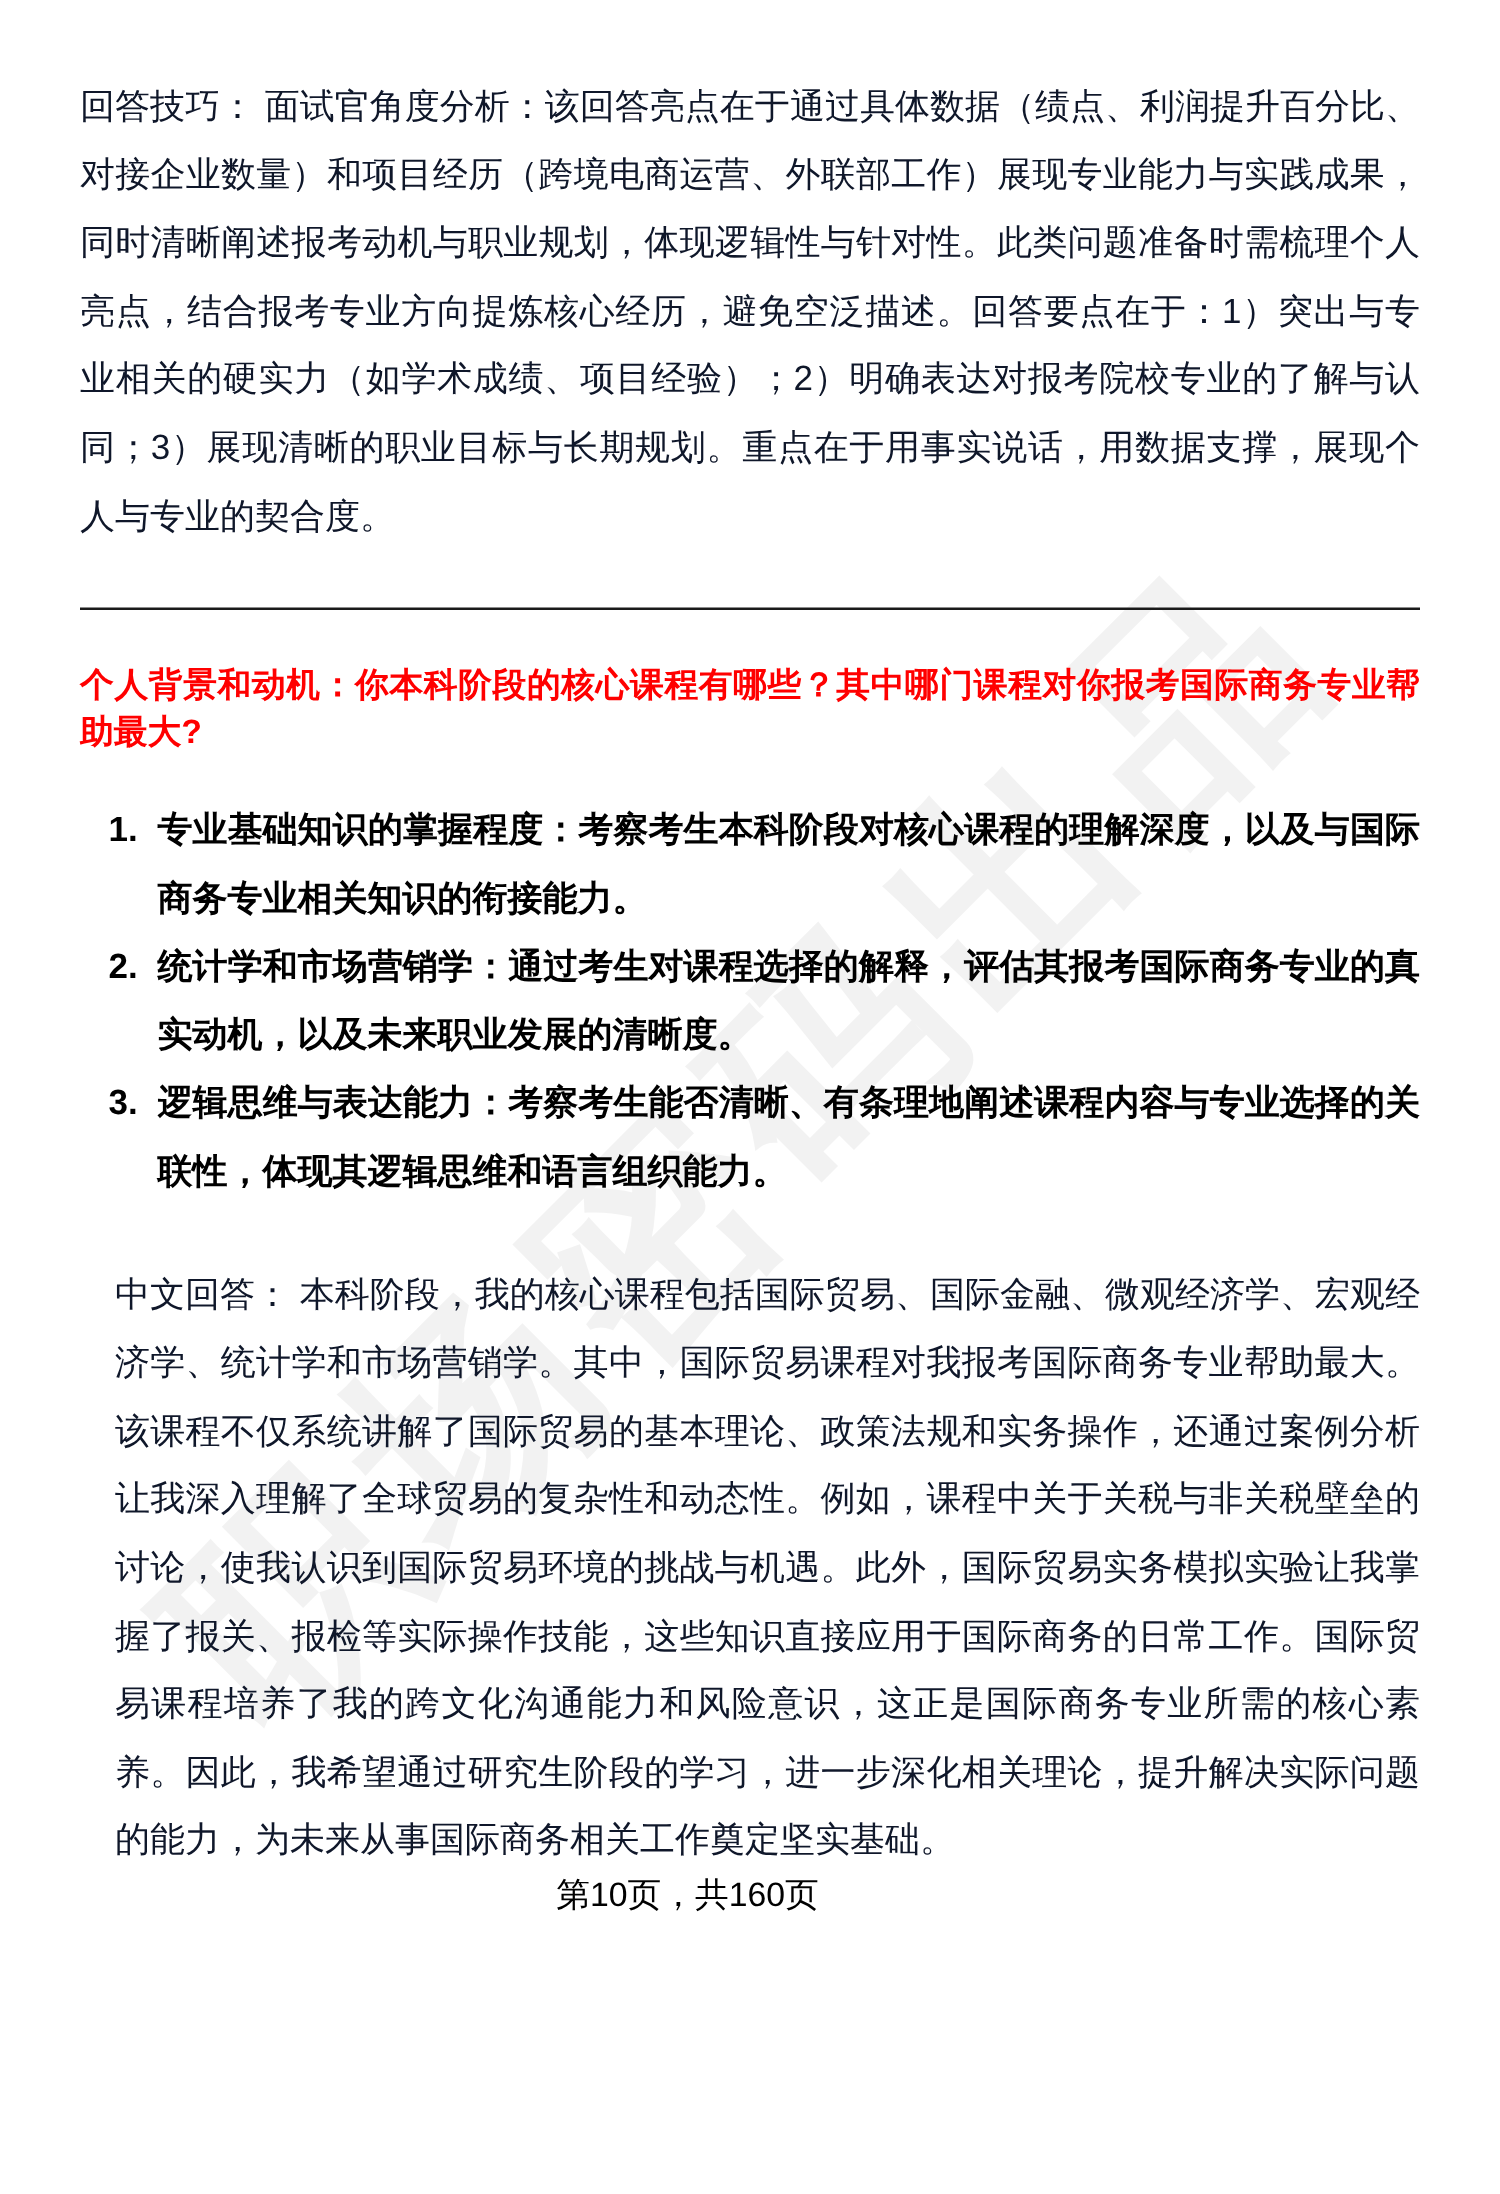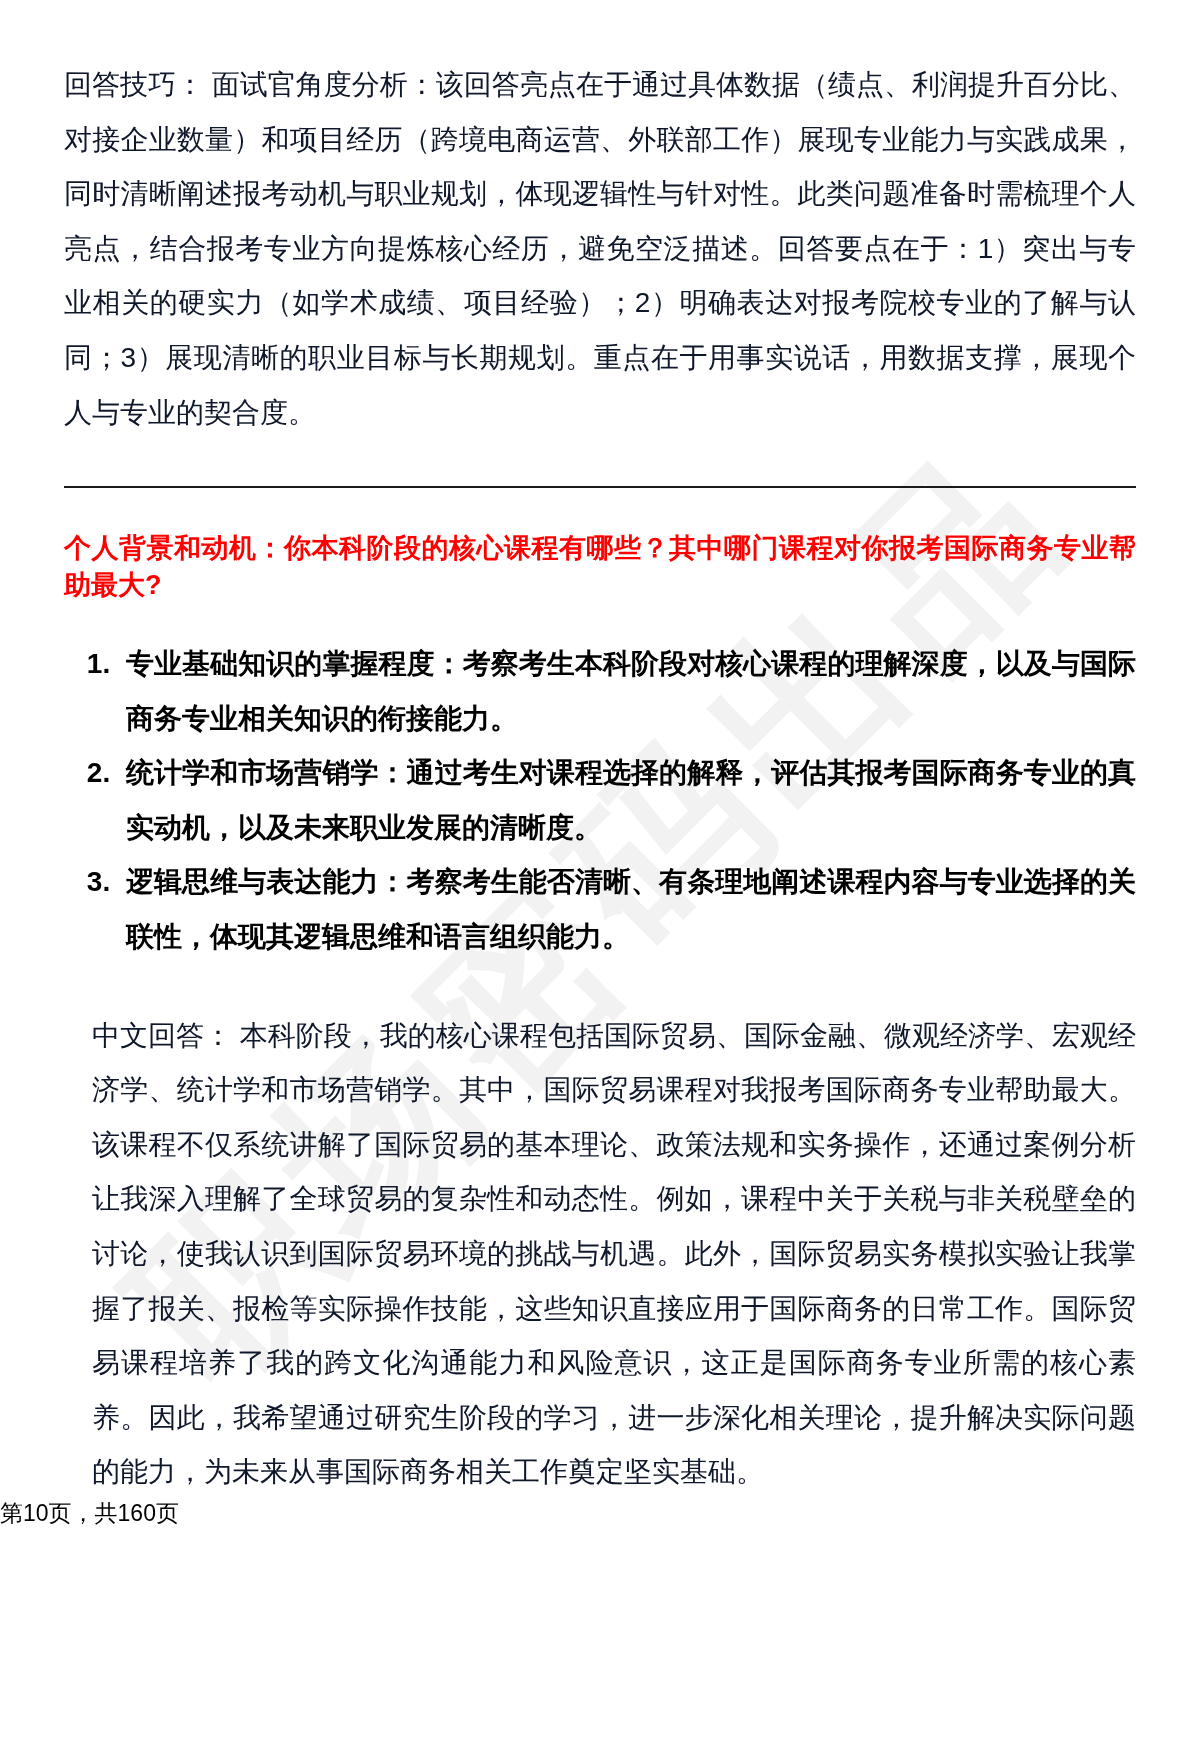--- a/index.html
+++ b/index.html
@@ -74,21 +74,22 @@
   }
   .answer {
     margin-top: 44px;
     margin-left: 28px;
   }
   .footer {
     position: absolute;
     top: 1498px;
     left: 0;
     width: 1100px;
-    font-size: 23px;
+    text-align: center;
+    font-size: 27px;
     color: #000000;
     z-index: 1;
   }
 </style>
 </head>
 <body>
 
 <div class="page">
 
   <div class="watermark">职场密码出品</div>

